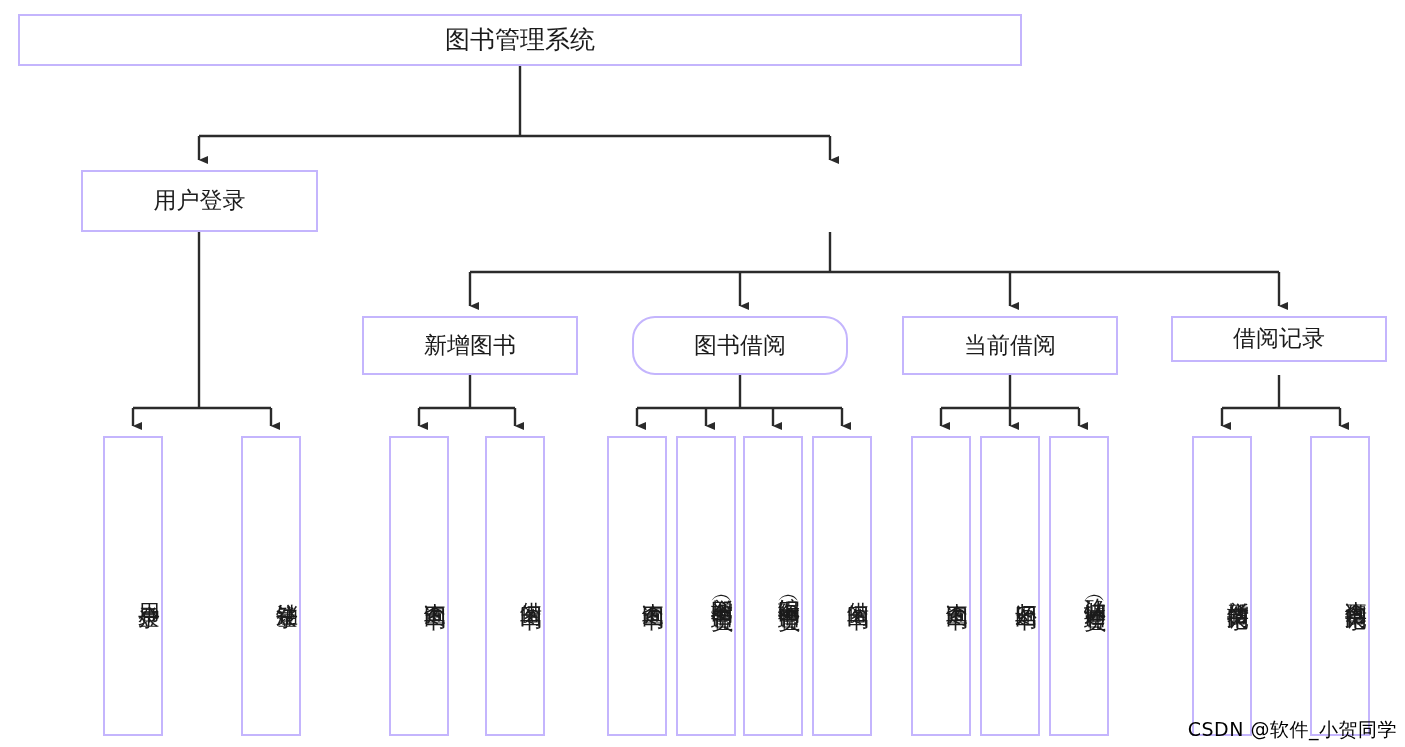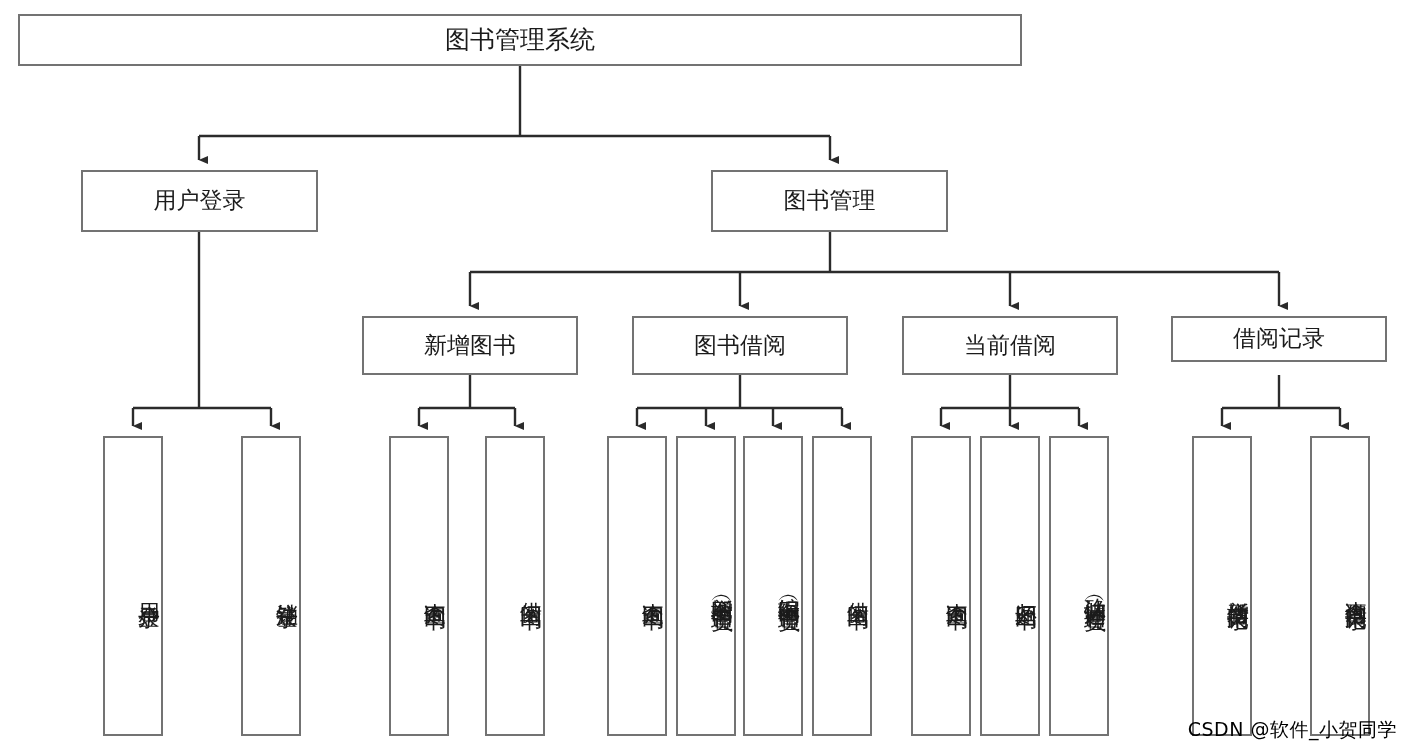--- a/index.html
+++ b/index.html
@@ -19,21 +19,21 @@
     position:absolute;
     left:0; top:0;
     width:1405px;
     height:747px;
     pointer-events:none;
   }
   .node{
     position:absolute;
     box-sizing:border-box;
     background:#ffffff;
-    border:2px solid #737373;
+    border:2px solid #c4b5fd;
     display:flex;
     align-items:center;
     justify-content:center;
     color:#1b1b1b;
     text-align:center;
     line-height:1.12;
   }
   .node.root{
     font-size:25px;
   }
@@ -115,24 +115,23 @@
       <path d="M1279,375 L1279,408"></path>
       <path d="M1222,408 L1340,408"></path>
       <path d="M1222,408 L1222,426" marker-end="url(#arw)"></path>
       <path d="M1340,408 L1340,426" marker-end="url(#arw)"></path>
     </g>
   </svg>
 
   <div class="node root" style="left:18px; top:14px; width:1004px; height:52px;">图书管理系统</div>
 
   <div class="node lvl2" style="left:81px; top:170px; width:237px; height:62px;">用户登录</div>
-  <div class="node lvl2" style="left:711px; top:170px; width:237px; height:62px;">图书管理</div>
 
   <div class="node lvl3" style="left:362px; top:316px; width:216px; height:59px;">新增图书</div>
-  <div class="node lvl3" style="left:632px; top:316px; width:216px; height:59px;">图书借阅</div>
+  <div class="node lvl3" style="left:632px; top:316px; width:216px; height:59px;border-radius:23px;">图书借阅</div>
   <div class="node lvl3" style="left:902px; top:316px; width:216px; height:59px;font-family:Liberation Serif, serif;">当前借阅</div>
   <div class="node lvl3" style="left:1171px; top:316px; width:216px; height:46px;">借阅记录</div>
 
   <div class="node leaf" style="left:103px; top:436px; width:60px; height:300px;">用户登录</div>
   <div class="node leaf" style="left:241px; top:436px; width:60px; height:300px;">注销登录</div>
 
   <div class="node leaf" style="left:389px; top:436px; width:60px; height:300px;">查询图书</div>
   <div class="node leaf" style="left:485px; top:436px; width:60px; height:300px;">借阅图书</div>
 
   <div class="node leaf" style="left:607px; top:436px; width:60px; height:300px;">查询图书</div>

